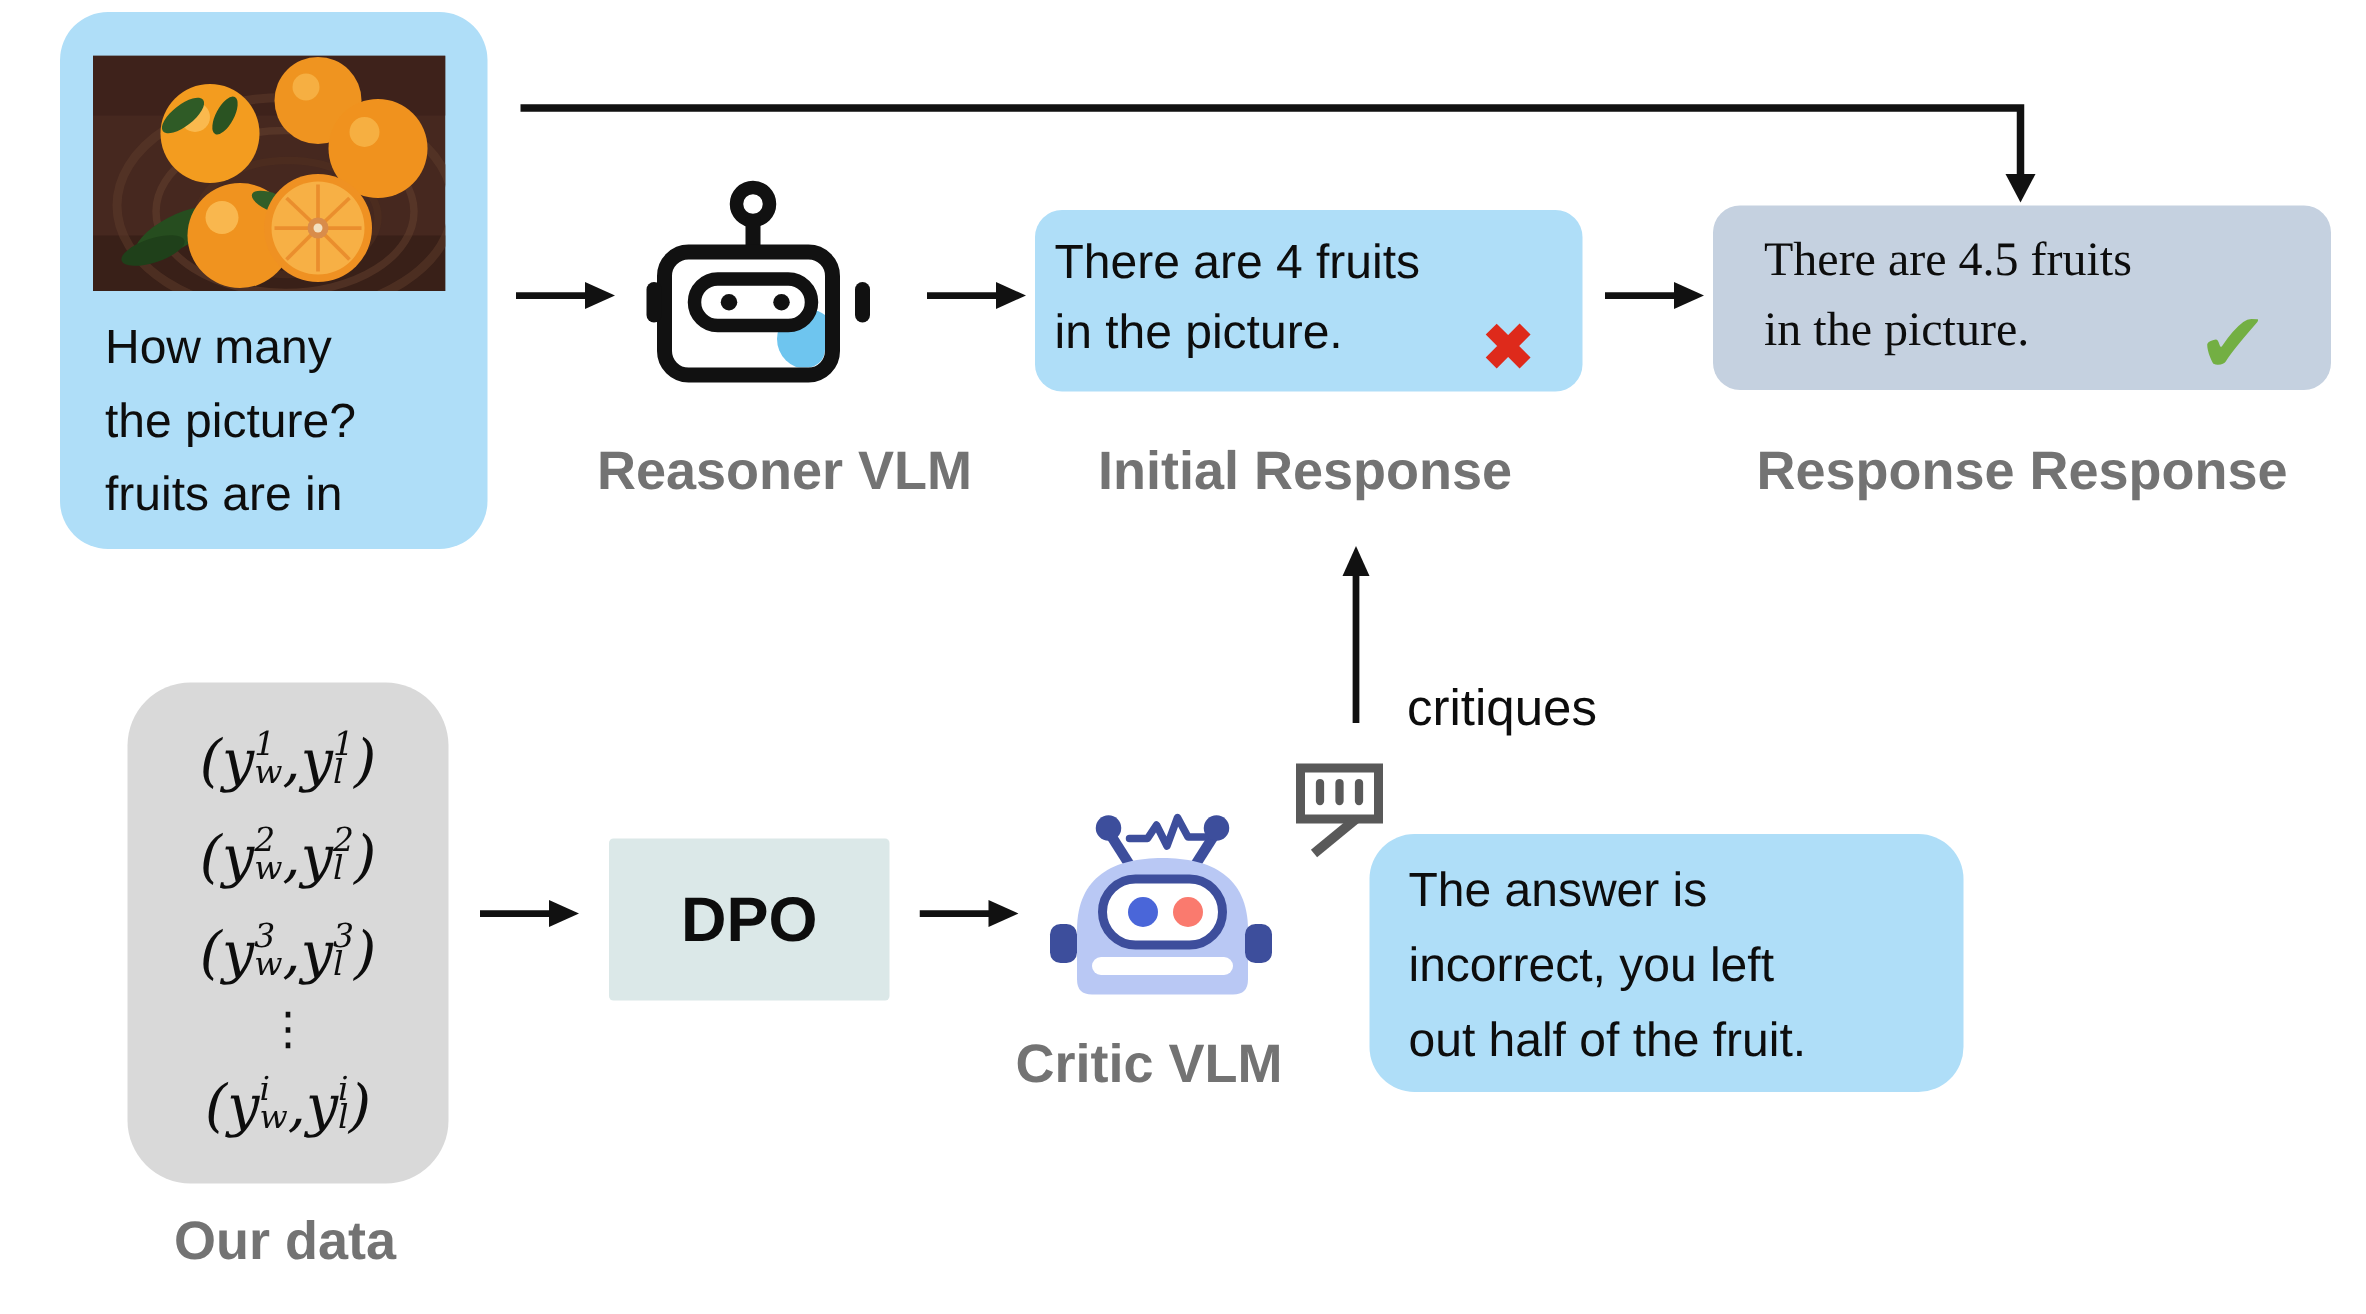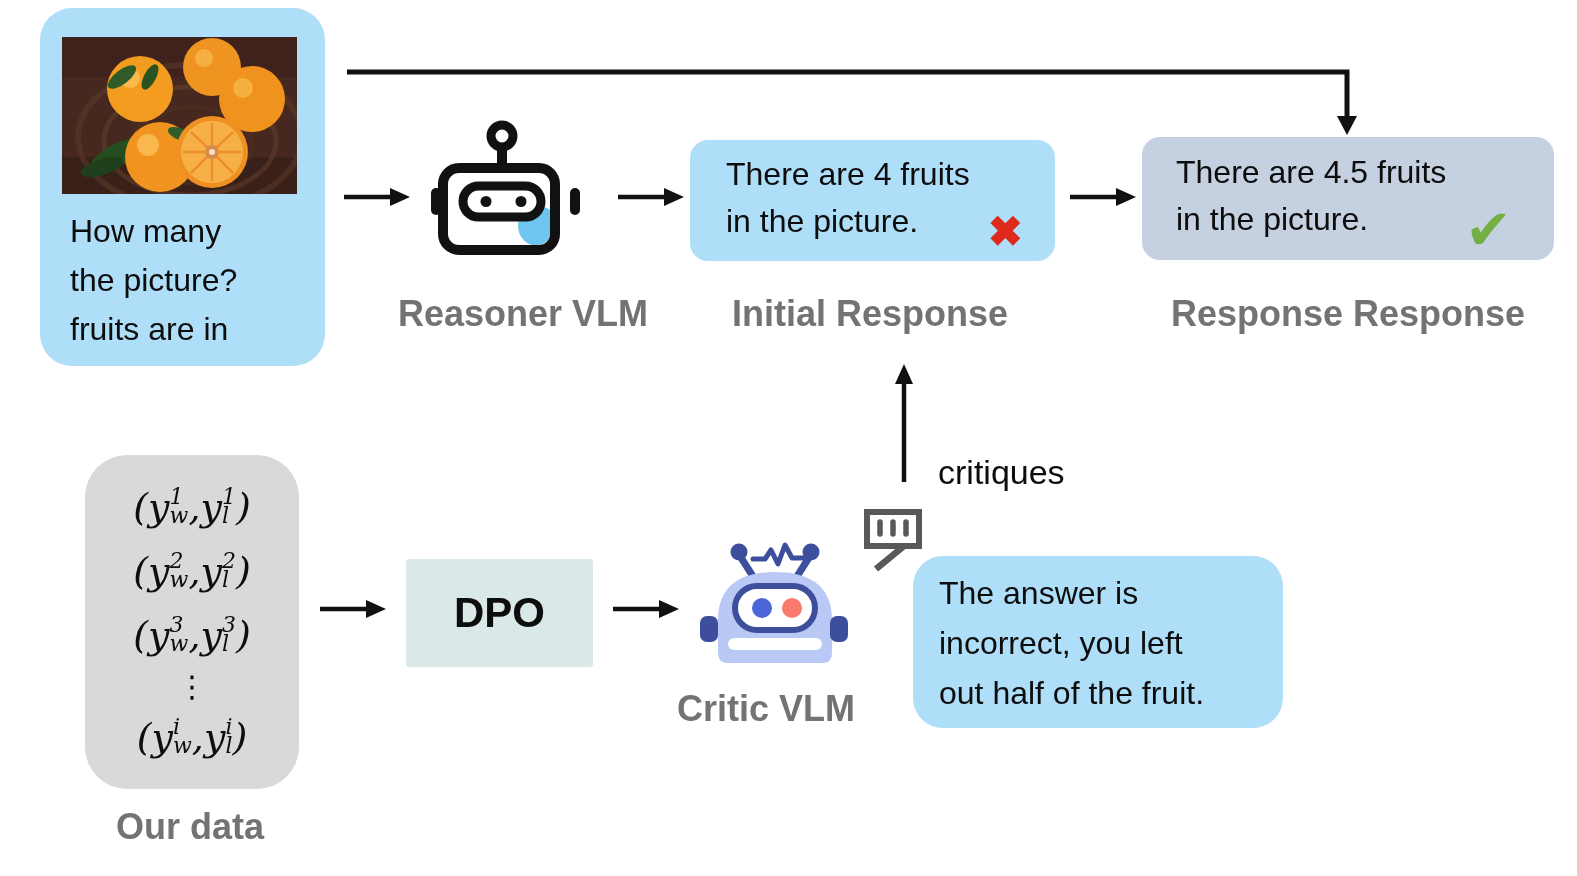--- a/index.html
+++ b/index.html
@@ -22,28 +22,28 @@
   #fruit-img { position:absolute; left:22px; top:29px; }
   #iq-text { left:30px; top:199px; }
   #iq-label { left:5px; top:388px; width:380px; }
 
   
   #reasoner-svg { left:428px; top:110px; }
   #reasoner-label { left:373px; top:293px; width:300px; }
 
   
   #init-box { left:690px; top:140px; width:365px; height:121px; border-radius:18px; }
-  #init-text { left:36px; top:11px; line-height:47px; }
+  #init-text { left:13px; top:11px; line-height:47px; }
   .x-mark { position:absolute; right:32px; bottom:8px; font-size:42px; font-weight:700;
             color:var(--cross-red,#DE2A1B); line-height:1; }
   #init-label { left:670px; top:293px; width:400px; }
 
   
   #ref-box { left:1142px; top:137px; width:412px; height:123px; border-radius:18px;
-             background:var(--refined-blue-gray,#C5D1E0); }
+             background:var(--refined-blue-gray,#C5D1E0);font-family:Liberation Serif, serif; }
   #ref-text { left:34px; top:12px; line-height:47px; }
   .check-mark { position:absolute; right:42px; bottom:2px; font-size:56px;
                 color:var(--check-green,#73AF43); line-height:1; }
   #ref-label { left:1148px; top:293px; width:400px; }
 
   
   #critiques-label { left:938px; top:407px; font-size:34px;margin-top:46px; }
 
   
   #data-box { left:85px; top:455px; width:214px; height:334px; border-radius:42px;
@@ -62,21 +62,21 @@
   #dpo-box { left:406px; top:559px; width:187px; height:108px; border-radius:3px;
              background:var(--dpo-mint,#DBE8E8); display:flex; align-items:center;
              justify-content:center; font-weight:700; font-size:42px; }
 
   
   #critic-svg { left:696px; top:532px; }
   #critic-label { left:616px; top:688px; width:300px; }
   #speech-svg { left:862px; top:506px; }
 
   
-  #crit-box { left:913px; top:556px; width:370px; height:172px; border-radius:30px; }
+  #crit-box { left:913px; top:556px; width:370px; height:172px; border-radius:30px;padding-left:26px; }
   #crit-text { left:26px; top:12px; line-height:50px; }
 
   
   .f-accent { fill:var(--reasoner-accent-blue,#6EC5EF); }
   .f-clight { fill:var(--critic-light,#B9C8F4); }
   .f-cdark  { fill:var(--critic-dark,#3D4E9C); }
   .s-cdark  { stroke:var(--critic-dark,#3D4E9C); }
   .f-eblue  { fill:var(--critic-eye-blue,#4A66D9); }
   .f-ered   { fill:var(--critic-eye-red,#FA7A6E); }
   .s-gray   { stroke:var(--speech-gray,#595959); }

